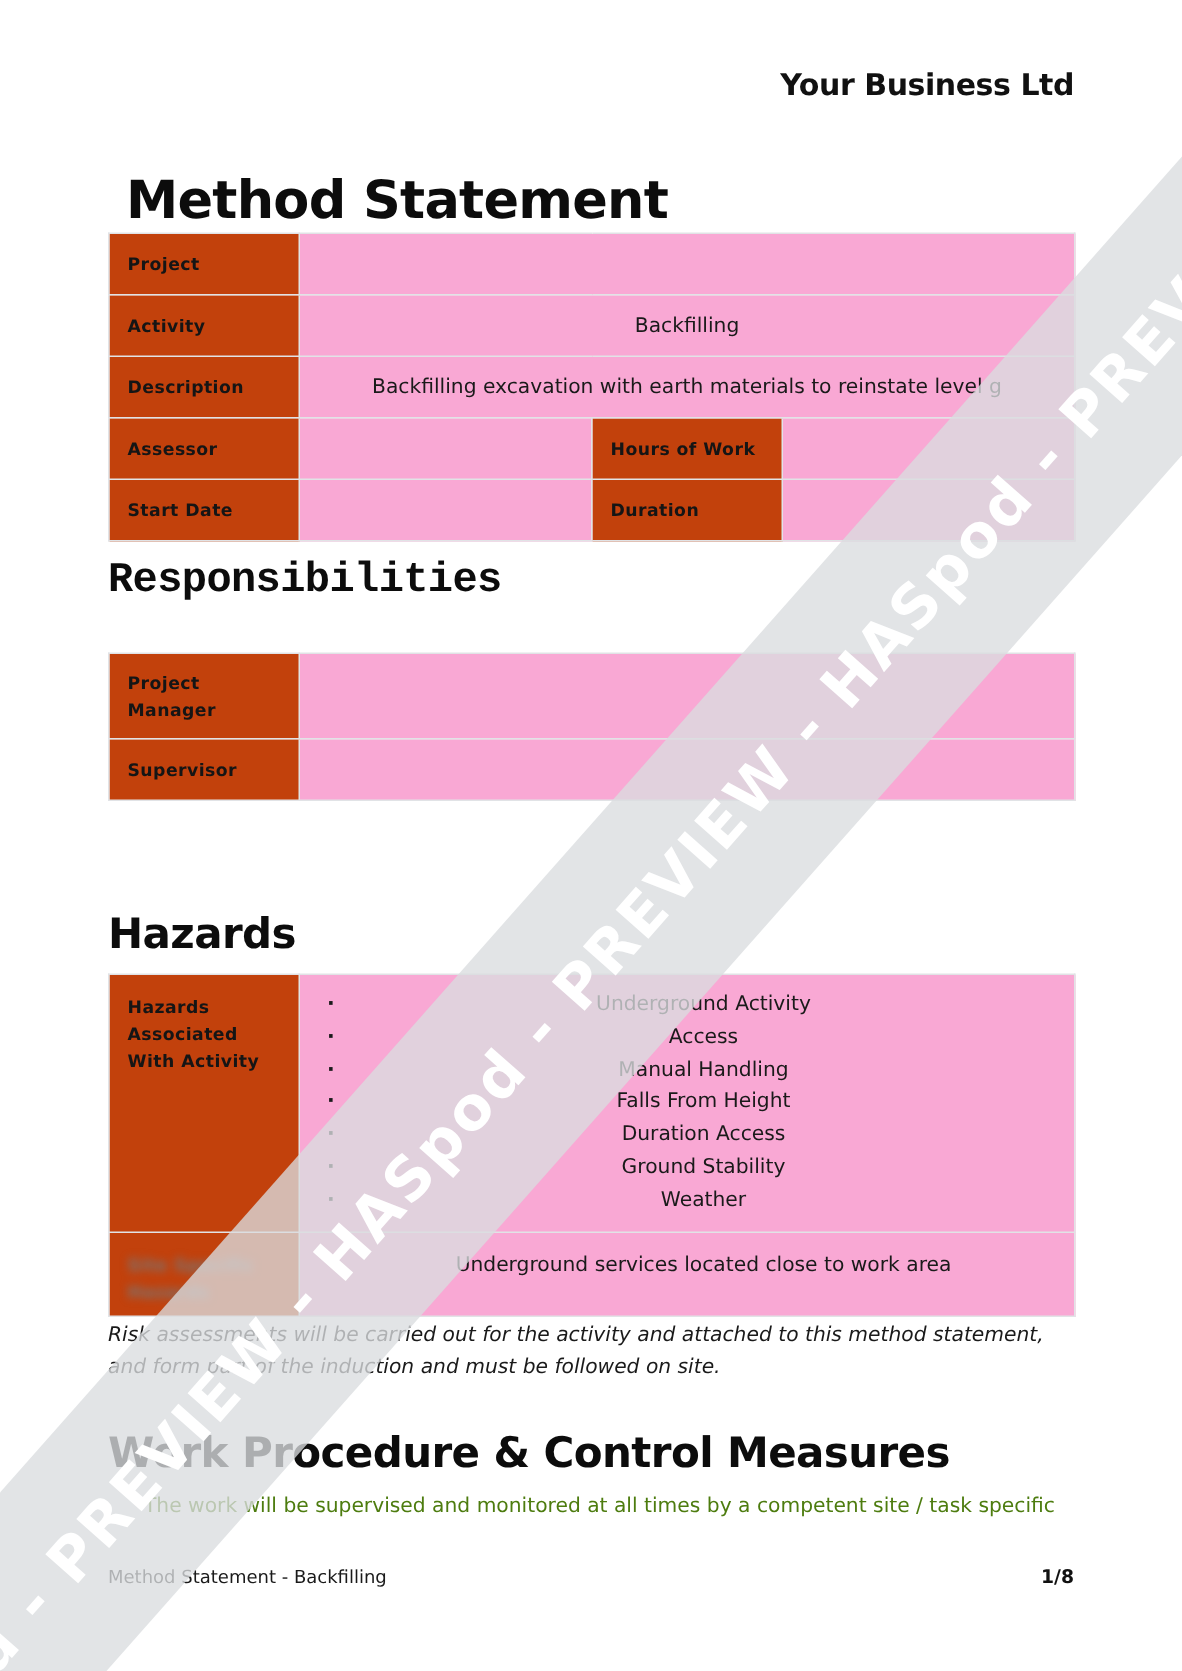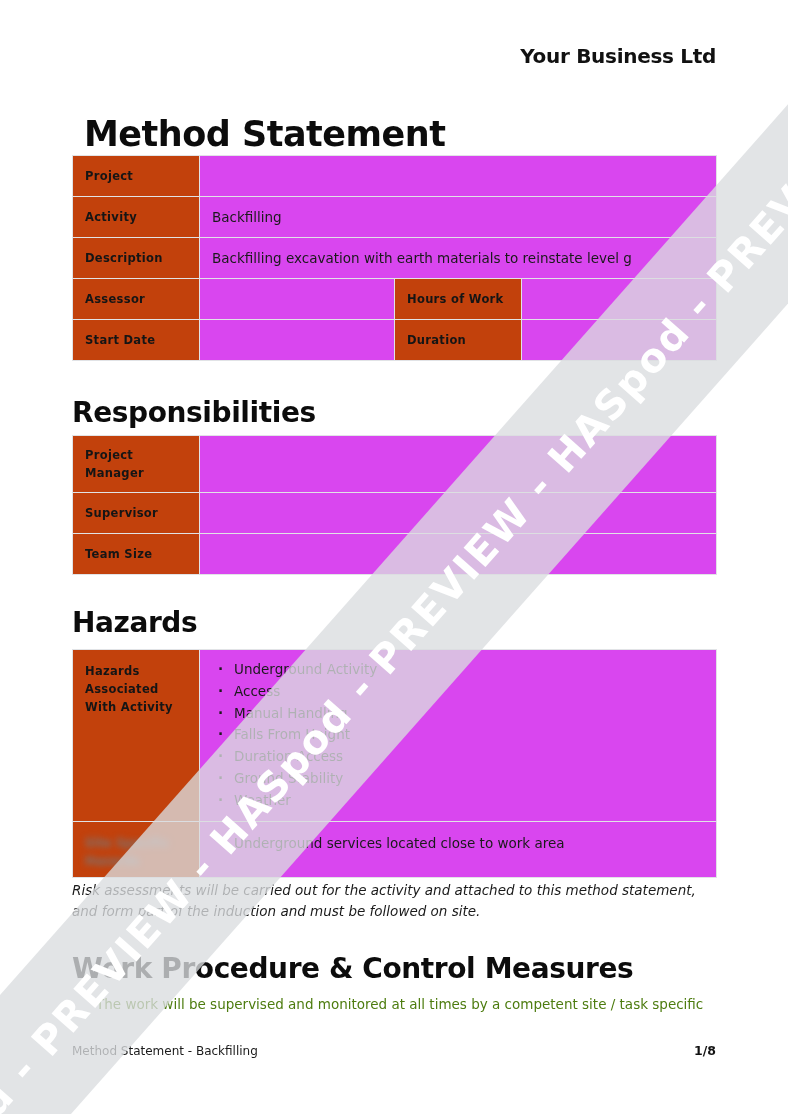--- a/index.html
+++ b/index.html
@@ -25,21 +25,21 @@
     position: absolute; left: 72px; width: 645px;
     border-collapse: collapse; table-layout: fixed;
   }
   table.grid td {
     border: 1.5px solid #e1e3e6; padding: 0 12px; vertical-align: middle;
     font-size: 13.5px; color: #1a1a1a;
   }
   table.grid td.lbl {
     background: #c2410c; font-weight: bold; font-size: 11.5px; color: #151515; letter-spacing: 0.3px;
   }
-  table.grid td.val { background: #d946ef; font-family: "DejaVu Sans", sans-serif; }
+  table.grid td.val { background: #f9a8d4; font-family: "DejaVu Sans", sans-serif; text-align: center; }
   .hazard-list { list-style: none; margin: 0; padding: 0; }
   .hazard-list li { position: relative; padding-left: 22px; line-height: 21.8px; font-size: 13.5px; color: #1a1a1a; }
   .hazard-list li::before { content: "·"; position: absolute; left: 6px; top: 0; font-weight: bold; }
   .note {
     position: absolute; left: 72px; top: 880px; width: 650px;
     font-style: italic; font-size: 13.5px; line-height: 21px; color: #1a1a1a;
   }
   .para {
     position: absolute; left: 72px; top: 996px; width: 650px;
     font-size: 13.5px; color: #4d7c0f; margin-left: 24px;
@@ -98,38 +98,34 @@
   </tr>
   <tr style="height:41px;">
     <td class="lbl">Start Date</td>
     <td class="val"></td>
     <td class="lbl">Duration</td>
     <td class="val"></td>
   </tr>
 </tbody>
   </table>
 
-<h2 class="section" style="top:396px;">Responsibilities</h2>
+<h2 class="section" style="top:372px;font-family:Liberation Mono, monospace;">Responsibilities</h2>
 
 <table class="grid" style="top:435px;">
   <colgroup>
       <col style="width:127px">
       <col>
     </colgroup>
   <tbody>
       <tr style="height:57px;">
     <td class="lbl" style="line-height:18px;">Project Manager</td>
     <td class="val"></td>
   </tr>
   <tr style="height:41px;margin-left:35px;">
     <td class="lbl">Supervisor</td>
-    <td class="val"></td>
-  </tr>
-  <tr style="height:41px;">
-    <td class="lbl">Team Size</td>
     <td class="val"></td>
   </tr>
 </tbody>
   </table>
 
 <h2 class="section" style="top:606px;">Hazards</h2>
 
 <table class="grid" style="top:649px;">
   <colgroup>
       <col style="width:127px">

